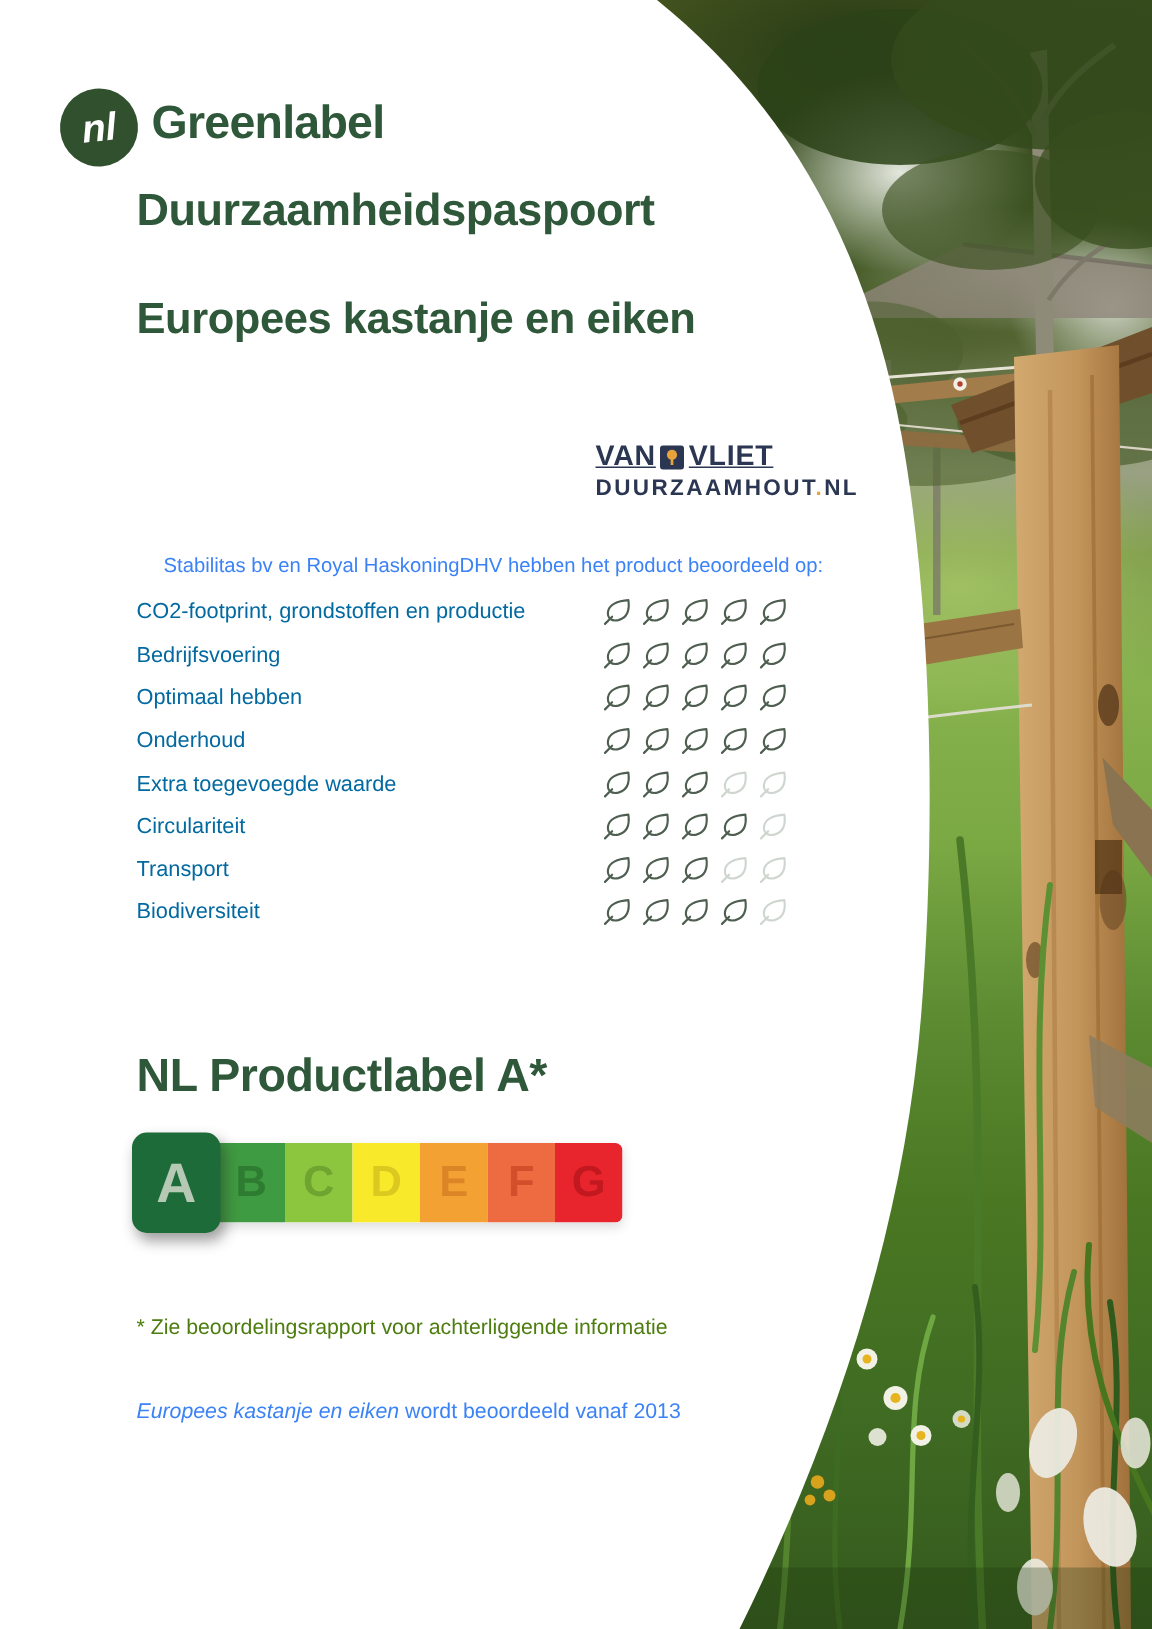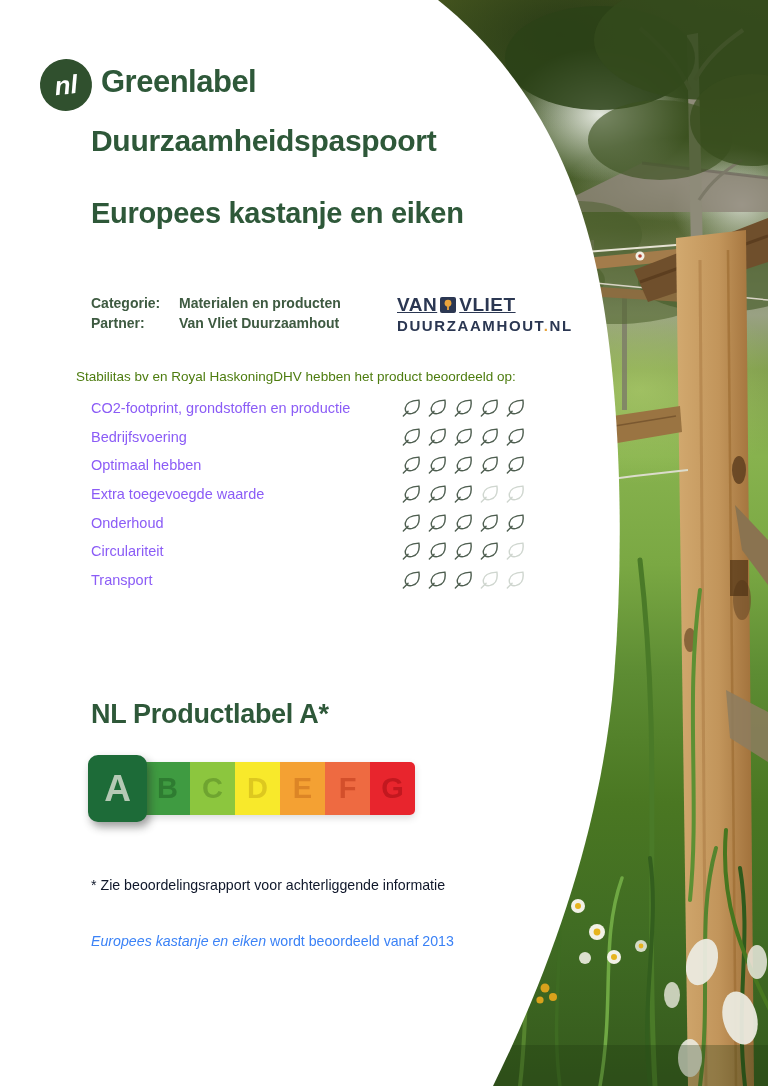--- a/index.html
+++ b/index.html
@@ -41,41 +41,41 @@
   .h-product{position:absolute;left:91px;top:197px;font-size:29px;font-weight:800;color:#2e5839;letter-spacing:-.3px;}
   .meta{position:absolute;left:91px;top:293px;font-size:14px;font-weight:700;color:#3e5a41;line-height:20px;}
   .meta-row{display:flex;}
   .meta-row .lbl{width:88px;}
   
   .vv{position:absolute;left:397px;top:294px;color:#2b3752;}
   .vv-line1{display:flex;align-items:center;gap:3px;font-size:19px;font-weight:800;letter-spacing:.5px;text-decoration:underline;}
   .vv-icon{width:16px;height:16px;background:#2b3752;border-radius:2px;display:flex;align-items:center;justify-content:center;}
   .vv-line2{font-size:15px;font-weight:700;letter-spacing:1.6px;margin-top:1px;}
   .vv-dot{color:#e8a33c;}
-  .intro{position:absolute;left:76px;top:369px;font-size:13.5px;color:#4d7c0f;}
+  .intro{position:absolute;left:109px;top:369px;font-size:13.5px;color:#3b82f6;}
   
   .criteria{position:absolute;left:91px;top:394px;width:434px;}
   .crit-row{display:flex;align-items:center;justify-content:space-between;height:28.6px;}
-  .crit-label{font-size:14.5px;color:#8b5cf6;text-align:right;}
+  .crit-label{font-size:14.5px;color:#0369a1;text-align:right;}
   .leaves{display:flex;gap:6px;align-items:center;}
   .leaf{width:20px;height:20px;display:block;}
   
-  .h-label{position:absolute;left:91px;top:699px;font-size:27px;font-weight:800;color:#2e5839;letter-spacing:-.3px;}
+  .h-label{position:absolute;left:91px;top:699px;font-size:31px;font-weight:800;color:#2e5839;letter-spacing:-.3px;}
   .label-wrap{position:absolute;left:88px;top:755px;width:335px;height:70px;}
   .grade-bar{
     position:absolute;left:57px;top:7px;height:53px;display:flex;
     border-radius:0 5px 5px 0;overflow:hidden;box-shadow:0 3px 7px rgba(60,60,60,.18);
   }
   .grade{width:45px;display:flex;align-items:center;justify-content:center;font-size:29px;font-weight:800;}
   .grade-a{
     position:absolute;left:0;top:0;width:59px;height:67px;background:#1d6b38;border-radius:10px;
     box-shadow:3px 5px 9px rgba(40,40,40,.45);display:flex;align-items:center;justify-content:center;
     font-size:37px;font-weight:800;color:#b5c9b5;z-index:2;
   }
-  .footnote{position:absolute;left:91px;top:876px;font-size:14.2px;color:#0f172a;line-height:19.5px;}
+  .footnote{position:absolute;left:91px;top:876px;font-size:14.2px;color:#4d7c0f;line-height:19.5px;}
   .footnote2{position:absolute;left:91px;top:933px;font-size:14.2px;color:#3b82f6;}
   .footnote2 .it{font-style:italic;}
 </style>
 </head>
 <body>
 
 <div class="photo"></div>
 
 <svg class="photo-detail" viewBox="0 0 768 1086" aria-hidden="true">
 
@@ -184,30 +184,20 @@
   <div class="logo">
     <div class="logo-circle">
       <span>nl</span>
     </div>
   </div>
   <div class="brand-name">Greenlabel</div>
 
   <div class="h-title">Duurzaamheidspaspoort</div>
   <div class="h-product">Europees kastanje en eiken</div>
 
-  <div class="meta">
-    <div class="meta-row">
-      <span class="lbl">Categorie:</span>
-      <span>Materialen en producten</span>
-    </div>
-    <div class="meta-row">
-      <span class="lbl">Partner:</span>
-      <span>Van Vliet Duurzaamhout</span>
-    </div>
-  </div>
 
   <div class="vv">
     <div class="vv-line1">
       <span>VAN</span>
       <span class="vv-icon">
         <svg width="12" height="12" viewBox="0 0 12 12">
           <circle cx="6" cy="4.2" r="3.4" fill="#e8a33c"></circle>
           <rect x="5.1" y="6.5" width="1.8" height="4.5" fill="#e8a33c"></rect>
         </svg>
       </span>
@@ -290,20 +280,45 @@
     <path d="M21.5 2.5 C22.5 9.5 21 16.5 13.5 18.5 C8 19.8 4.5 16.8 5.2 11.8 C6 6.5 12.5 3 21.5 2.5 Z" fill="none" stroke="#4e5e50" stroke-width="1.7" stroke-linejoin="round"></path>
     <path d="M8.5 15.8 L2.8 21.5" stroke="#4e5e50" stroke-width="1.7" stroke-linecap="round"></path>
   </svg>
           <svg class="leaf" viewBox="0 0 24 24">
     <path d="M21.5 2.5 C22.5 9.5 21 16.5 13.5 18.5 C8 19.8 4.5 16.8 5.2 11.8 C6 6.5 12.5 3 21.5 2.5 Z" fill="none" stroke="#4e5e50" stroke-width="1.7" stroke-linejoin="round"></path>
     <path d="M8.5 15.8 L2.8 21.5" stroke="#4e5e50" stroke-width="1.7" stroke-linecap="round"></path>
   </svg>
         </span>
       </div>
       <div class="crit-row">
+        <span class="crit-label">Onderhoud</span>
+        <span class="leaves">
+          <svg class="leaf" viewBox="0 0 24 24">
+    <path d="M21.5 2.5 C22.5 9.5 21 16.5 13.5 18.5 C8 19.8 4.5 16.8 5.2 11.8 C6 6.5 12.5 3 21.5 2.5 Z" fill="none" stroke="#4e5e50" stroke-width="1.7" stroke-linejoin="round"></path>
+    <path d="M8.5 15.8 L2.8 21.5" stroke="#4e5e50" stroke-width="1.7" stroke-linecap="round"></path>
+  </svg>
+          <svg class="leaf" viewBox="0 0 24 24">
+    <path d="M21.5 2.5 C22.5 9.5 21 16.5 13.5 18.5 C8 19.8 4.5 16.8 5.2 11.8 C6 6.5 12.5 3 21.5 2.5 Z" fill="none" stroke="#4e5e50" stroke-width="1.7" stroke-linejoin="round"></path>
+    <path d="M8.5 15.8 L2.8 21.5" stroke="#4e5e50" stroke-width="1.7" stroke-linecap="round"></path>
+  </svg>
+          <svg class="leaf" viewBox="0 0 24 24">
+    <path d="M21.5 2.5 C22.5 9.5 21 16.5 13.5 18.5 C8 19.8 4.5 16.8 5.2 11.8 C6 6.5 12.5 3 21.5 2.5 Z" fill="none" stroke="#4e5e50" stroke-width="1.7" stroke-linejoin="round"></path>
+    <path d="M8.5 15.8 L2.8 21.5" stroke="#4e5e50" stroke-width="1.7" stroke-linecap="round"></path>
+  </svg>
+          <svg class="leaf" viewBox="0 0 24 24">
+    <path d="M21.5 2.5 C22.5 9.5 21 16.5 13.5 18.5 C8 19.8 4.5 16.8 5.2 11.8 C6 6.5 12.5 3 21.5 2.5 Z" fill="none" stroke="#4e5e50" stroke-width="1.7" stroke-linejoin="round"></path>
+    <path d="M8.5 15.8 L2.8 21.5" stroke="#4e5e50" stroke-width="1.7" stroke-linecap="round"></path>
+  </svg>
+          <svg class="leaf" viewBox="0 0 24 24">
+    <path d="M21.5 2.5 C22.5 9.5 21 16.5 13.5 18.5 C8 19.8 4.5 16.8 5.2 11.8 C6 6.5 12.5 3 21.5 2.5 Z" fill="none" stroke="#4e5e50" stroke-width="1.7" stroke-linejoin="round"></path>
+    <path d="M8.5 15.8 L2.8 21.5" stroke="#4e5e50" stroke-width="1.7" stroke-linecap="round"></path>
+  </svg>
+        </span>
+      </div>
+      <div class="crit-row">
         <span class="crit-label">Extra toegevoegde waarde</span>
         <span class="leaves">
           <svg class="leaf" viewBox="0 0 24 24">
     <path d="M21.5 2.5 C22.5 9.5 21 16.5 13.5 18.5 C8 19.8 4.5 16.8 5.2 11.8 C6 6.5 12.5 3 21.5 2.5 Z" fill="none" stroke="#4e5e50" stroke-width="1.7" stroke-linejoin="round"></path>
     <path d="M8.5 15.8 L2.8 21.5" stroke="#4e5e50" stroke-width="1.7" stroke-linecap="round"></path>
   </svg>
           <svg class="leaf" viewBox="0 0 24 24">
     <path d="M21.5 2.5 C22.5 9.5 21 16.5 13.5 18.5 C8 19.8 4.5 16.8 5.2 11.8 C6 6.5 12.5 3 21.5 2.5 Z" fill="none" stroke="#4e5e50" stroke-width="1.7" stroke-linejoin="round"></path>
     <path d="M8.5 15.8 L2.8 21.5" stroke="#4e5e50" stroke-width="1.7" stroke-linecap="round"></path>
   </svg>
@@ -315,45 +330,20 @@
     <path d="M21.5 2.5 C22.5 9.5 21 16.5 13.5 18.5 C8 19.8 4.5 16.8 5.2 11.8 C6 6.5 12.5 3 21.5 2.5 Z" fill="none" stroke="#cfd6cf" stroke-width="1.7" stroke-linejoin="round"></path>
     <path d="M8.5 15.8 L2.8 21.5" stroke="#cfd6cf" stroke-width="1.7" stroke-linecap="round"></path>
   </svg>
           <svg class="leaf" viewBox="0 0 24 24">
     <path d="M21.5 2.5 C22.5 9.5 21 16.5 13.5 18.5 C8 19.8 4.5 16.8 5.2 11.8 C6 6.5 12.5 3 21.5 2.5 Z" fill="none" stroke="#cfd6cf" stroke-width="1.7" stroke-linejoin="round"></path>
     <path d="M8.5 15.8 L2.8 21.5" stroke="#cfd6cf" stroke-width="1.7" stroke-linecap="round"></path>
   </svg>
         </span>
       </div>
       <div class="crit-row">
-        <span class="crit-label">Onderhoud</span>
-        <span class="leaves">
-          <svg class="leaf" viewBox="0 0 24 24">
-    <path d="M21.5 2.5 C22.5 9.5 21 16.5 13.5 18.5 C8 19.8 4.5 16.8 5.2 11.8 C6 6.5 12.5 3 21.5 2.5 Z" fill="none" stroke="#4e5e50" stroke-width="1.7" stroke-linejoin="round"></path>
-    <path d="M8.5 15.8 L2.8 21.5" stroke="#4e5e50" stroke-width="1.7" stroke-linecap="round"></path>
-  </svg>
-          <svg class="leaf" viewBox="0 0 24 24">
-    <path d="M21.5 2.5 C22.5 9.5 21 16.5 13.5 18.5 C8 19.8 4.5 16.8 5.2 11.8 C6 6.5 12.5 3 21.5 2.5 Z" fill="none" stroke="#4e5e50" stroke-width="1.7" stroke-linejoin="round"></path>
-    <path d="M8.5 15.8 L2.8 21.5" stroke="#4e5e50" stroke-width="1.7" stroke-linecap="round"></path>
-  </svg>
-          <svg class="leaf" viewBox="0 0 24 24">
-    <path d="M21.5 2.5 C22.5 9.5 21 16.5 13.5 18.5 C8 19.8 4.5 16.8 5.2 11.8 C6 6.5 12.5 3 21.5 2.5 Z" fill="none" stroke="#4e5e50" stroke-width="1.7" stroke-linejoin="round"></path>
-    <path d="M8.5 15.8 L2.8 21.5" stroke="#4e5e50" stroke-width="1.7" stroke-linecap="round"></path>
-  </svg>
-          <svg class="leaf" viewBox="0 0 24 24">
-    <path d="M21.5 2.5 C22.5 9.5 21 16.5 13.5 18.5 C8 19.8 4.5 16.8 5.2 11.8 C6 6.5 12.5 3 21.5 2.5 Z" fill="none" stroke="#4e5e50" stroke-width="1.7" stroke-linejoin="round"></path>
-    <path d="M8.5 15.8 L2.8 21.5" stroke="#4e5e50" stroke-width="1.7" stroke-linecap="round"></path>
-  </svg>
-          <svg class="leaf" viewBox="0 0 24 24">
-    <path d="M21.5 2.5 C22.5 9.5 21 16.5 13.5 18.5 C8 19.8 4.5 16.8 5.2 11.8 C6 6.5 12.5 3 21.5 2.5 Z" fill="none" stroke="#4e5e50" stroke-width="1.7" stroke-linejoin="round"></path>
-    <path d="M8.5 15.8 L2.8 21.5" stroke="#4e5e50" stroke-width="1.7" stroke-linecap="round"></path>
-  </svg>
-        </span>
-      </div>
-      <div class="crit-row">
         <span class="crit-label">Circulariteit</span>
         <span class="leaves">
           <svg class="leaf" viewBox="0 0 24 24">
     <path d="M21.5 2.5 C22.5 9.5 21 16.5 13.5 18.5 C8 19.8 4.5 16.8 5.2 11.8 C6 6.5 12.5 3 21.5 2.5 Z" fill="none" stroke="#4e5e50" stroke-width="1.7" stroke-linejoin="round"></path>
     <path d="M8.5 15.8 L2.8 21.5" stroke="#4e5e50" stroke-width="1.7" stroke-linecap="round"></path>
   </svg>
           <svg class="leaf" viewBox="0 0 24 24">
     <path d="M21.5 2.5 C22.5 9.5 21 16.5 13.5 18.5 C8 19.8 4.5 16.8 5.2 11.8 C6 6.5 12.5 3 21.5 2.5 Z" fill="none" stroke="#4e5e50" stroke-width="1.7" stroke-linejoin="round"></path>
     <path d="M8.5 15.8 L2.8 21.5" stroke="#4e5e50" stroke-width="1.7" stroke-linecap="round"></path>
   </svg>
@@ -382,20 +372,45 @@
     <path d="M21.5 2.5 C22.5 9.5 21 16.5 13.5 18.5 C8 19.8 4.5 16.8 5.2 11.8 C6 6.5 12.5 3 21.5 2.5 Z" fill="none" stroke="#4e5e50" stroke-width="1.7" stroke-linejoin="round"></path>
     <path d="M8.5 15.8 L2.8 21.5" stroke="#4e5e50" stroke-width="1.7" stroke-linecap="round"></path>
   </svg>
           <svg class="leaf" viewBox="0 0 24 24">
     <path d="M21.5 2.5 C22.5 9.5 21 16.5 13.5 18.5 C8 19.8 4.5 16.8 5.2 11.8 C6 6.5 12.5 3 21.5 2.5 Z" fill="none" stroke="#4e5e50" stroke-width="1.7" stroke-linejoin="round"></path>
     <path d="M8.5 15.8 L2.8 21.5" stroke="#4e5e50" stroke-width="1.7" stroke-linecap="round"></path>
   </svg>
           <svg class="leaf" viewBox="0 0 24 24">
     <path d="M21.5 2.5 C22.5 9.5 21 16.5 13.5 18.5 C8 19.8 4.5 16.8 5.2 11.8 C6 6.5 12.5 3 21.5 2.5 Z" fill="none" stroke="#cfd6cf" stroke-width="1.7" stroke-linejoin="round"></path>
     <path d="M8.5 15.8 L2.8 21.5" stroke="#cfd6cf" stroke-width="1.7" stroke-linecap="round"></path>
+  </svg>
+          <svg class="leaf" viewBox="0 0 24 24">
+    <path d="M21.5 2.5 C22.5 9.5 21 16.5 13.5 18.5 C8 19.8 4.5 16.8 5.2 11.8 C6 6.5 12.5 3 21.5 2.5 Z" fill="none" stroke="#cfd6cf" stroke-width="1.7" stroke-linejoin="round"></path>
+    <path d="M8.5 15.8 L2.8 21.5" stroke="#cfd6cf" stroke-width="1.7" stroke-linecap="round"></path>
+  </svg>
+        </span>
+      </div>
+      <div class="crit-row">
+        <span class="crit-label">Biodiversiteit</span>
+        <span class="leaves">
+          <svg class="leaf" viewBox="0 0 24 24">
+    <path d="M21.5 2.5 C22.5 9.5 21 16.5 13.5 18.5 C8 19.8 4.5 16.8 5.2 11.8 C6 6.5 12.5 3 21.5 2.5 Z" fill="none" stroke="#4e5e50" stroke-width="1.7" stroke-linejoin="round"></path>
+    <path d="M8.5 15.8 L2.8 21.5" stroke="#4e5e50" stroke-width="1.7" stroke-linecap="round"></path>
+  </svg>
+          <svg class="leaf" viewBox="0 0 24 24">
+    <path d="M21.5 2.5 C22.5 9.5 21 16.5 13.5 18.5 C8 19.8 4.5 16.8 5.2 11.8 C6 6.5 12.5 3 21.5 2.5 Z" fill="none" stroke="#4e5e50" stroke-width="1.7" stroke-linejoin="round"></path>
+    <path d="M8.5 15.8 L2.8 21.5" stroke="#4e5e50" stroke-width="1.7" stroke-linecap="round"></path>
+  </svg>
+          <svg class="leaf" viewBox="0 0 24 24">
+    <path d="M21.5 2.5 C22.5 9.5 21 16.5 13.5 18.5 C8 19.8 4.5 16.8 5.2 11.8 C6 6.5 12.5 3 21.5 2.5 Z" fill="none" stroke="#4e5e50" stroke-width="1.7" stroke-linejoin="round"></path>
+    <path d="M8.5 15.8 L2.8 21.5" stroke="#4e5e50" stroke-width="1.7" stroke-linecap="round"></path>
+  </svg>
+          <svg class="leaf" viewBox="0 0 24 24">
+    <path d="M21.5 2.5 C22.5 9.5 21 16.5 13.5 18.5 C8 19.8 4.5 16.8 5.2 11.8 C6 6.5 12.5 3 21.5 2.5 Z" fill="none" stroke="#4e5e50" stroke-width="1.7" stroke-linejoin="round"></path>
+    <path d="M8.5 15.8 L2.8 21.5" stroke="#4e5e50" stroke-width="1.7" stroke-linecap="round"></path>
   </svg>
           <svg class="leaf" viewBox="0 0 24 24">
     <path d="M21.5 2.5 C22.5 9.5 21 16.5 13.5 18.5 C8 19.8 4.5 16.8 5.2 11.8 C6 6.5 12.5 3 21.5 2.5 Z" fill="none" stroke="#cfd6cf" stroke-width="1.7" stroke-linejoin="round"></path>
     <path d="M8.5 15.8 L2.8 21.5" stroke="#cfd6cf" stroke-width="1.7" stroke-linecap="round"></path>
   </svg>
         </span>
       </div>
     </div>
 
   <div class="h-label">NL Productlabel A*</div>

